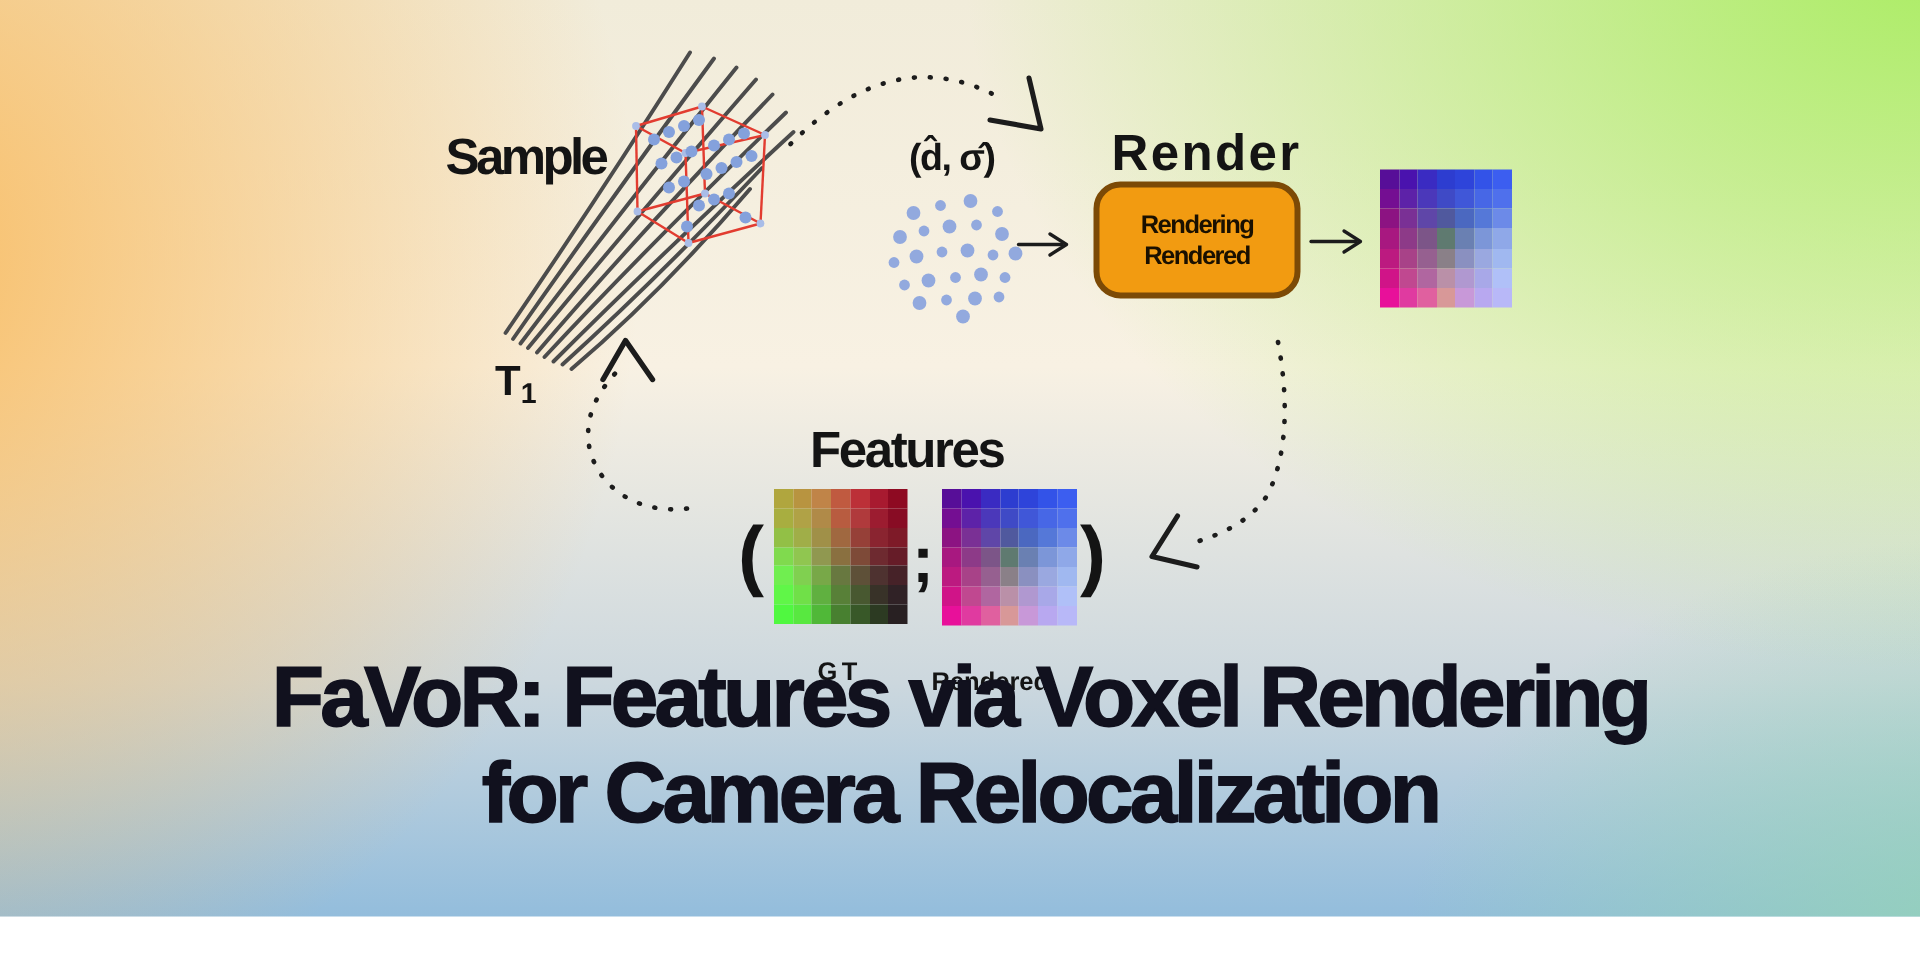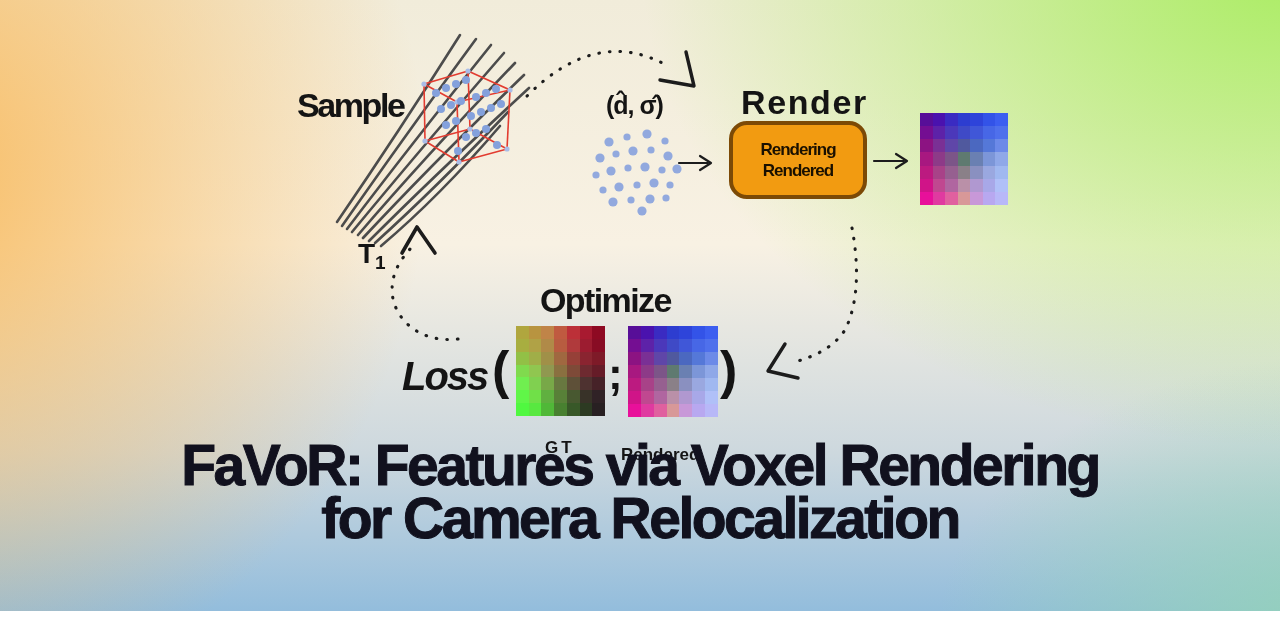--- a/index.html
+++ b/index.html
@@ -10,21 +10,21 @@
     background:
       radial-gradient(1050px 780px at 101% -6%, rgba(167,237,93,0.96) 0%, rgba(167,237,93,0) 62%),
       radial-gradient(860px 900px at -7% 28%, rgba(248,188,98,1) 0%, rgba(248,188,98,0) 60%),
       radial-gradient(680px 480px at 104% 104%, rgba(148,213,180,0.85) 0%, rgba(148,213,180,0) 58%),
       linear-gradient(180deg,#f1ecda 0%,#f8f1e3 40%,#cdd8de 74%,#93bddc 100%);
   }
   .abs{position:absolute;}
   svg.overlay{position:absolute;left:0;top:0;width:1280px;height:640px;}
   .lbl{font-weight:bold;white-space:nowrap;line-height:1;}
   .section-label{font-size:34px;letter-spacing:-1.5px;}
-  .t1{font-size:28px;margin-left:28px;}
+  .t1{font-size:28px;}
   .t1 sub{font-size:0.68em;vertical-align:-0.3em;}
   .pose{font-size:25px;letter-spacing:-1px;}
   .vr-box{
     left:729px;top:121px;width:138px;height:78px;box-sizing:border-box;
     background:var(--box_fill,#f29b11);border:4px solid var(--box_border,#7c4a06);
     border-radius:18px;display:flex;flex-direction:column;align-items:center;justify-content:center;
     font-weight:bold;font-size:17px;line-height:1.25;letter-spacing:-1px;color:#1a1000;
   }
   .patch{display:grid;grid-template-columns:repeat(7,1fr);grid-template-rows:repeat(7,1fr);}
   .patch div{width:100%;height:100%;}
@@ -213,23 +213,22 @@
       <div style="background: rgb(176, 192, 248);"></div>
       <div style="background: rgb(232, 16, 154);"></div>
       <div style="background: rgb(224, 58, 160);"></div>
       <div style="background: rgb(224, 96, 159);"></div>
       <div style="background: rgb(216, 152, 152);"></div>
       <div style="background: rgb(200, 152, 216);"></div>
       <div style="background: rgb(184, 168, 240);"></div>
       <div style="background: rgb(184, 184, 248);"></div>
     </div>
 
-  <div class="abs lbl section-label" style="left:540px;top:283px;letter-spacing:-1.6px;">Optimize</div>
-
-  <div class="abs lbl loss-word" style="left:402px;top:356px;">Loss</div>
+  <div class="abs lbl section-label" style="left:540px;top:283px;letter-spacing:-1.6px;">Features</div>
+
   <div class="abs lbl big-paren" style="left:492px;top:344px;">(</div>
   <div class="abs patch" style="left:516px;top:326px;width:89px;height:90px;">
       <div style="background: rgb(176, 166, 62);"></div>
       <div style="background: rgb(184, 148, 64);"></div>
       <div style="background: rgb(192, 132, 72);"></div>
       <div style="background: rgb(192, 90, 64);"></div>
       <div style="background: rgb(188, 48, 56);"></div>
       <div style="background: rgb(168, 26, 48);"></div>
       <div style="background: rgb(142, 10, 34);"></div>
       <div style="background: rgb(168, 174, 64);"></div>
@@ -326,15 +325,15 @@
       <div style="background: rgb(200, 152, 216);"></div>
       <div style="background: rgb(184, 168, 240);"></div>
       <div style="background: rgb(184, 184, 248);"></div>
     </div>
   <div class="abs lbl big-paren" style="left:720px;top:344px;">)</div>
 
   <div class="abs lbl patch-label gt-spacing" style="left:545px;top:439px;">GT</div>
   <div class="abs lbl patch-label" style="left:621px;top:446px;">Rendered</div>
 
   <div class="abs title-line" style="top:437px;">FaVoR: Features via Voxel Rendering</div>
-  <div class="abs title-line" style="top:490px;">for Camera Relocalization</div>
+  <div class="abs title-line" style="top:501px;">for Camera Relocalization</div>
 
 </div>
 
 </body></html>

